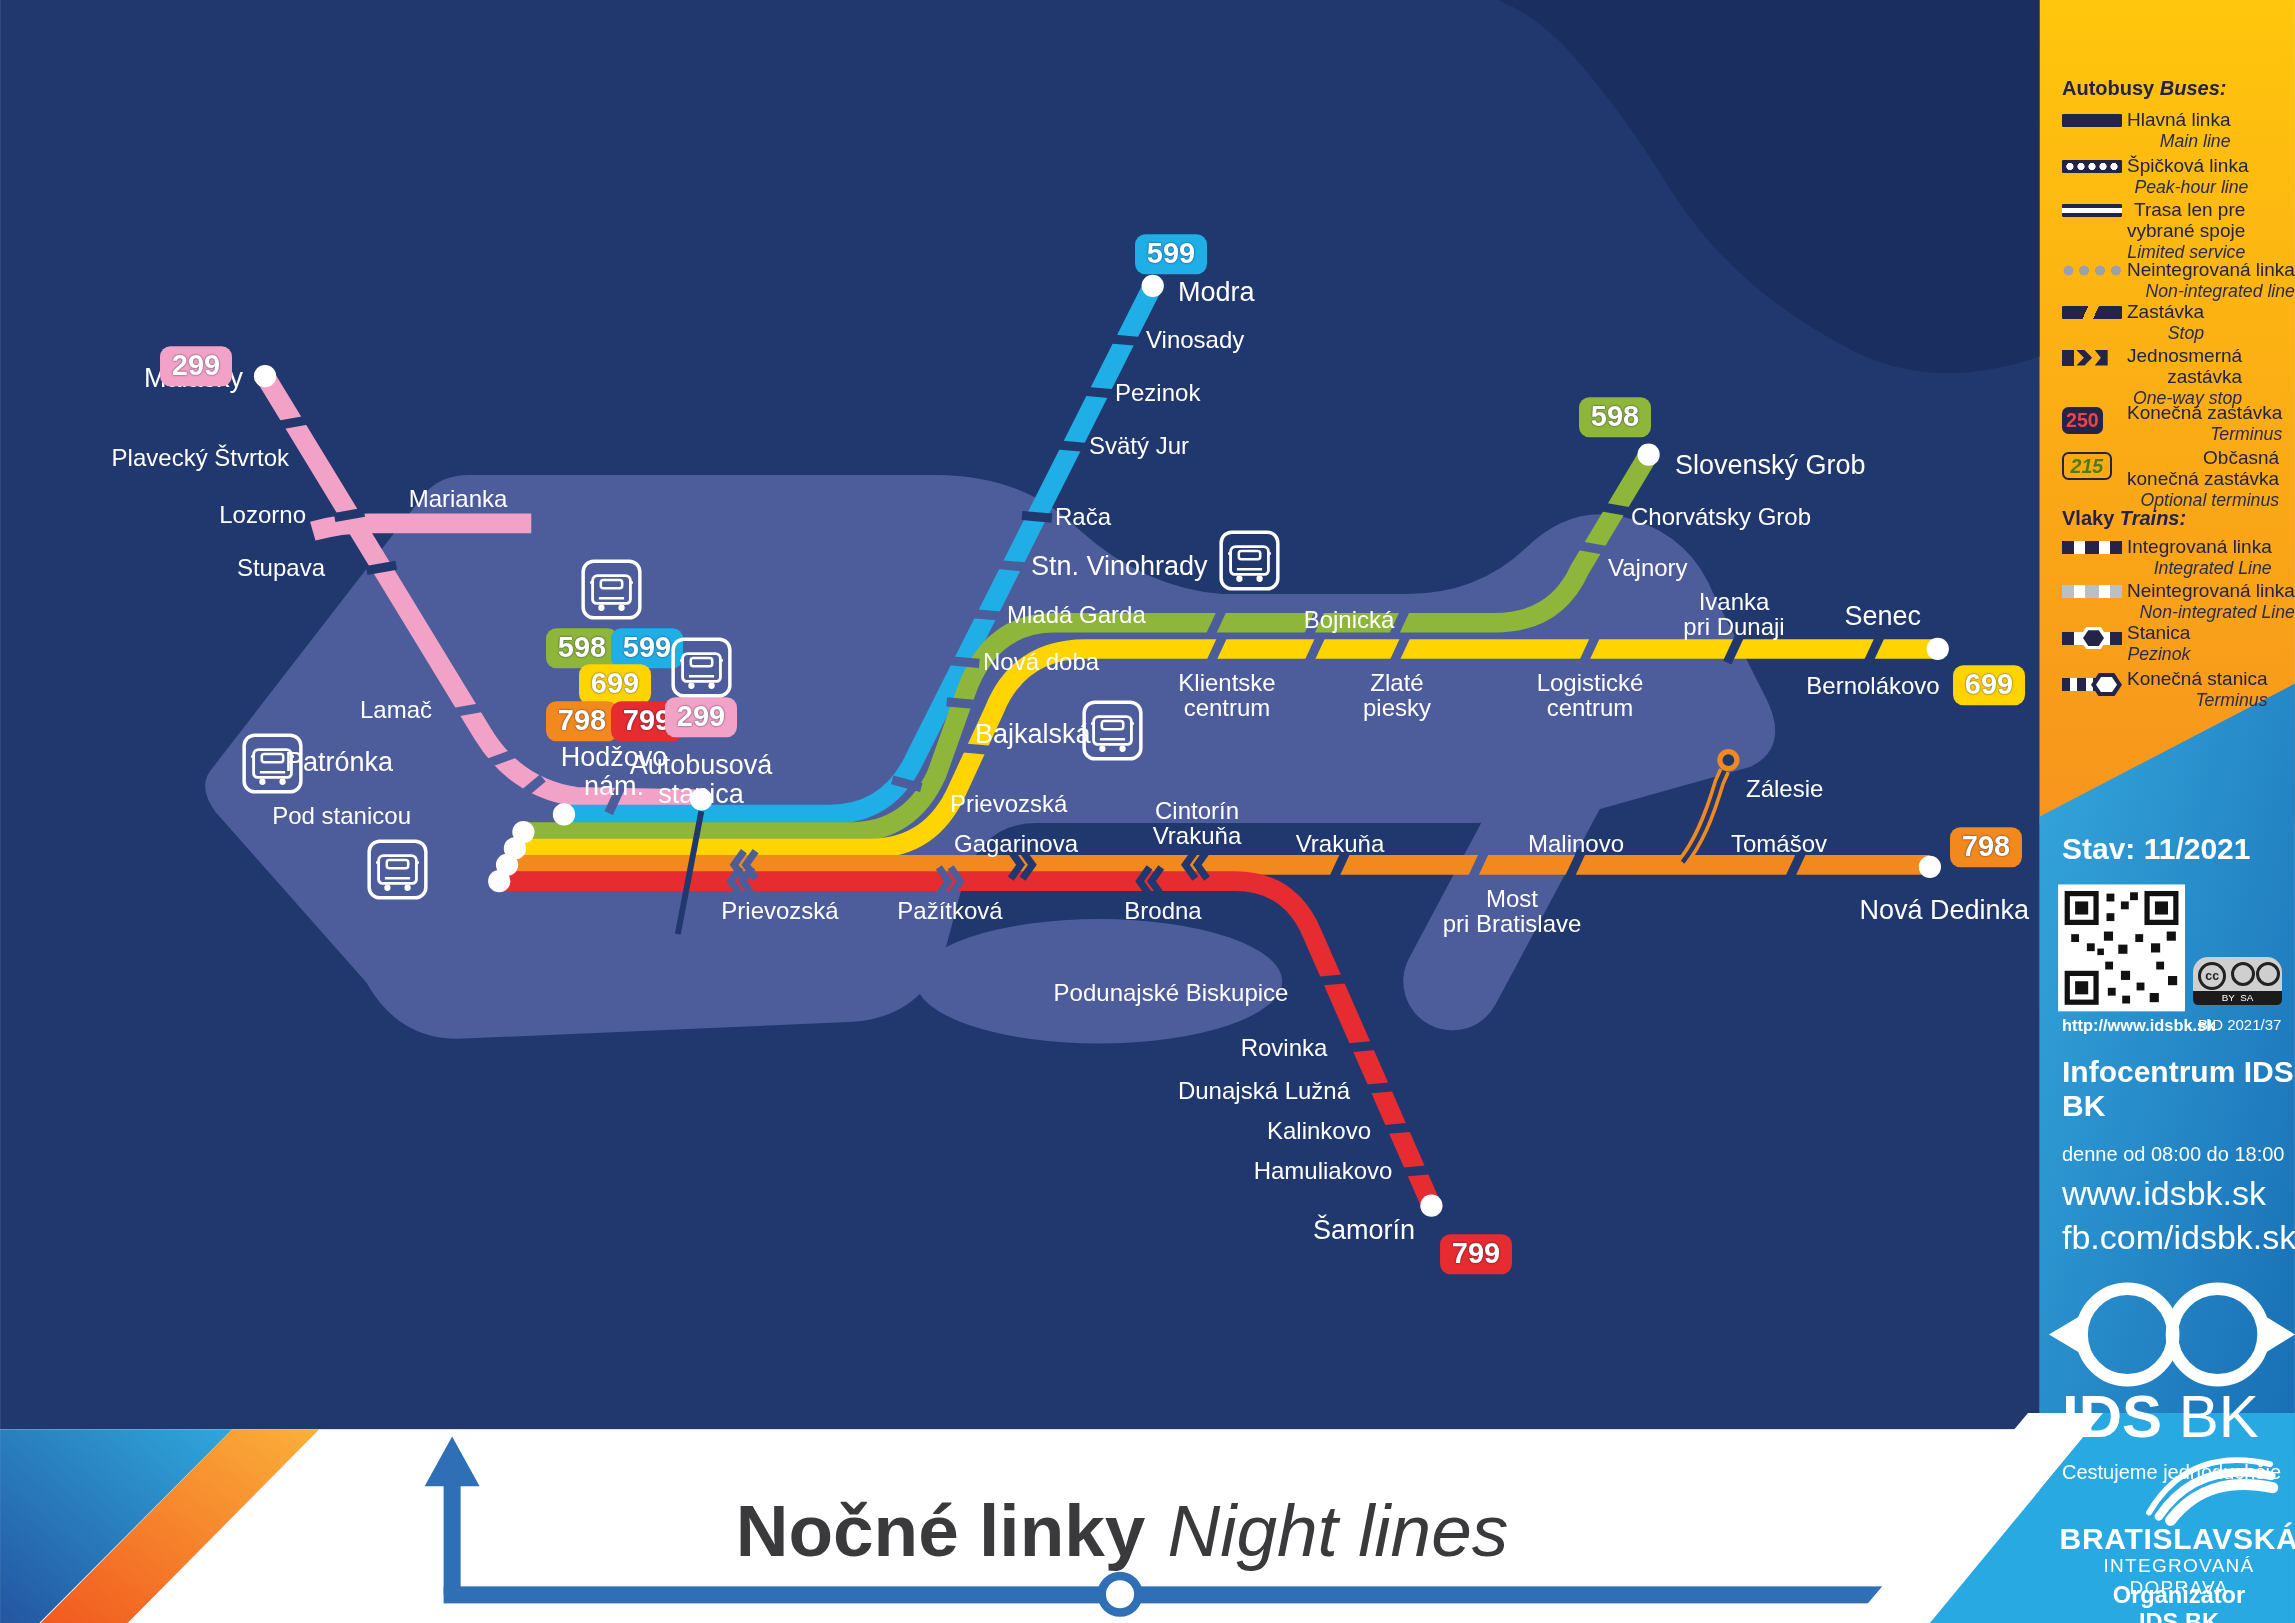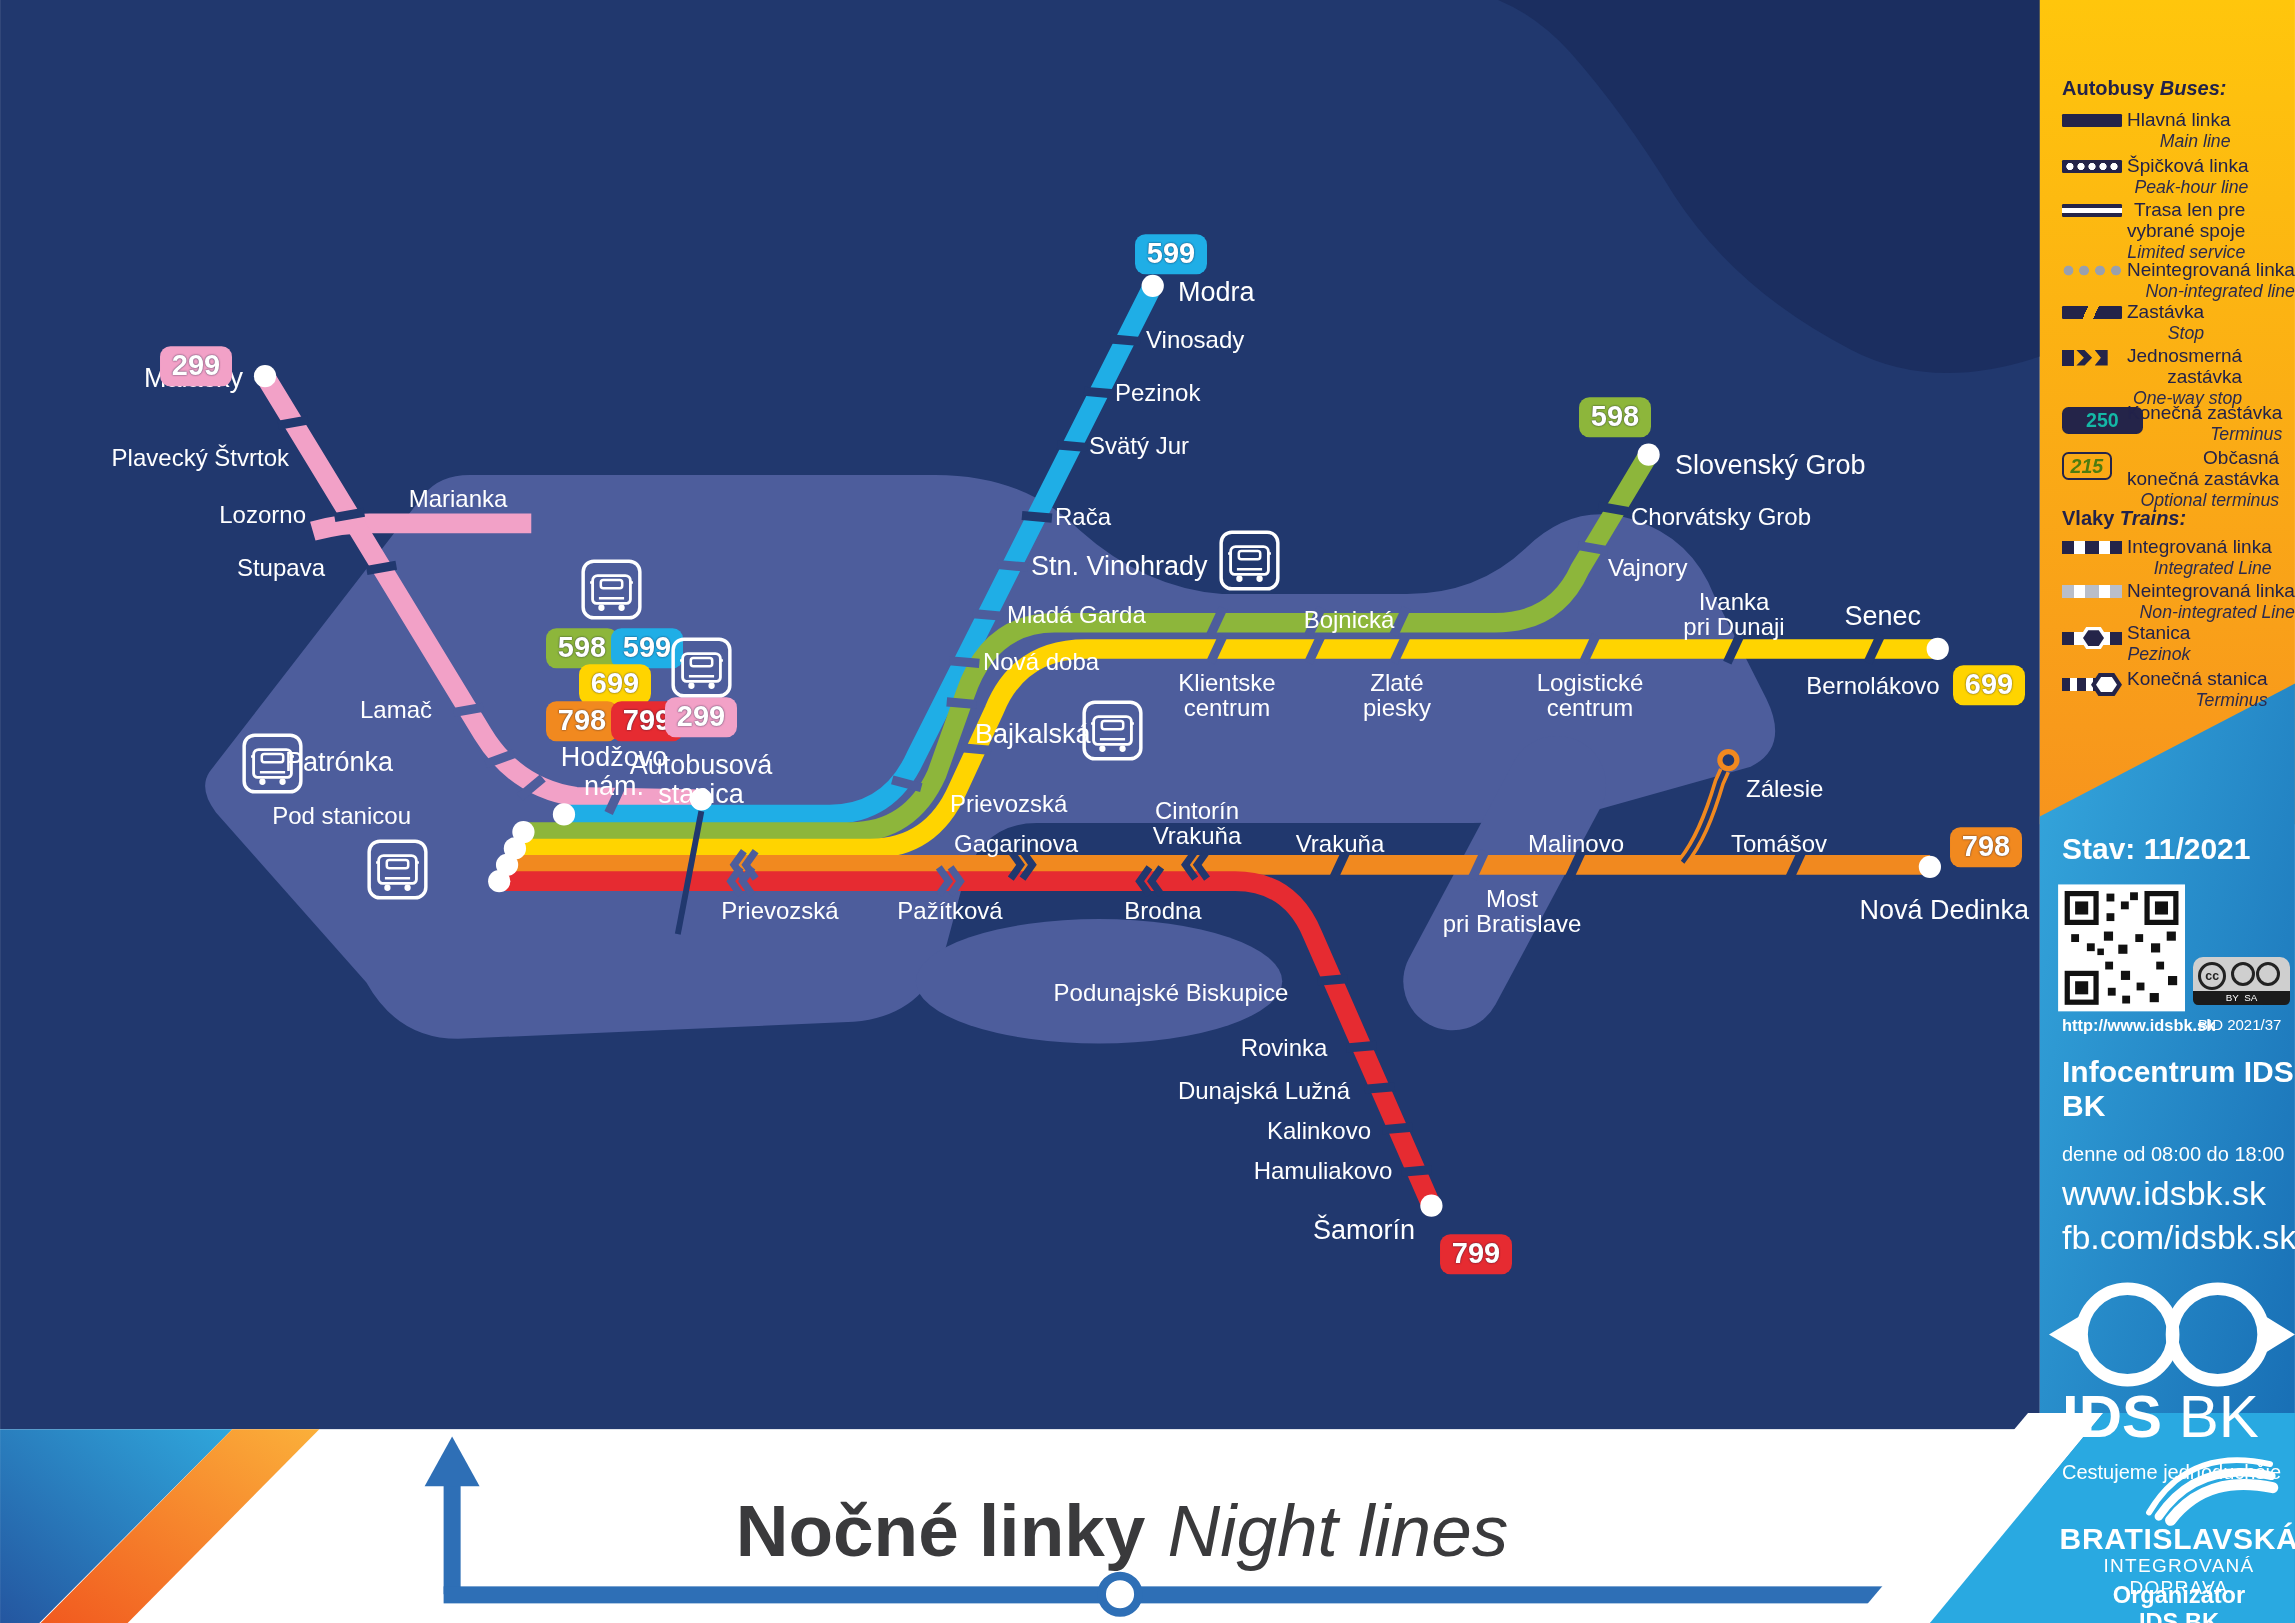--- a/index.html
+++ b/index.html
@@ -39,22 +39,22 @@
                 radial-gradient(circle 5.2px at 22px 6.5px,#9aa0ad 4.6px,transparent 5.2px),
                 radial-gradient(circle 5.2px at 38px 6.5px,#9aa0ad 4.6px,transparent 5.2px),
                 radial-gradient(circle 5.2px at 54px 6.5px,#9aa0ad 4.6px,transparent 5.2px);}
   .bar.stop{background:linear-gradient(115deg,#242449 0 40%,transparent 40% 56%,#242449 56%);}
   .oneway{display:flex;align-items:center;height:15.7px;}
   .oneway .sq{width:11.8px;height:15.7px;background:#242449;}
   .oneway .ch{width:15.7px;height:15.7px;background:#242449;margin-left:2.6px;
       clip-path:polygon(0 0,52% 0,100% 50%,52% 100%,0 100%,48% 50%);}
   .oneway .end{width:13px;height:15.7px;background:#242449;margin-left:2.6px;
       clip-path:polygon(0 0,100% 0,100% 100%,0 100%,48% 50%);}
-  .lbadge{display:inline-block;background:#242449;color:#14b8a6;font-weight:bold;font-size:19.6px;
-      padding:2px 24px;border-radius:6.5px;}
+  .lbadge{display:inline-block;background:#242449;color:#ef4444;font-weight:bold;font-size:19.6px;
+      padding:2px 4px;border-radius:6.5px;}
   .lbadge.opt{background:transparent;color:#4d7c0f;border:2.6px solid #242449;padding:0.7px 6.5px;font-style:italic;}
   .tbar{width:60px;height:13px;
      background:linear-gradient(90deg,#242449 0 20%,#fff 20% 38%,#242449 38% 62%,#fff 62% 80%,#242449 80%);}
   .tbar.grey{background:linear-gradient(90deg,#b9bec9 0 20%,#fff 20% 38%,#b9bec9 38% 62%,#fff 62% 80%,#b9bec9 80%);}
   .stationsym{position:relative;width:60px;height:22px;}
   .stationsym .tb{position:absolute;top:5.2px;left:0;}
   .hexw{position:absolute;left:17px;top:0;width:29px;height:22px;background:#fff;
      clip-path:polygon(25% 0,75% 0,100% 50%,75% 100%,25% 100%,0 50%);}
   .hexd{position:absolute;left:21px;top:3.3px;width:21px;height:15.7px;background:#242449;
      clip-path:polygon(25% 0,75% 0,100% 50%,75% 100%,25% 100%,0 50%);}
@@ -448,21 +448,21 @@
             <div class="hexoi"></div>
           </div>
         </div>
     <div class="ltx"><span>Konečná stanica</span><br><span class="en">Terminus</span></div>
   </div>
 
   <div class="info" style="top:832px;font-size:30px;font-weight:bold">Stav: 11/2021</div>
   <div class="info" style="top:1016px;font-size:16.4px;font-weight:bold">http://www.idsbk.sk</div>
   <div class="info" style="top:1016px;left:158px;font-size:15px">BID 2021/37</div>
 
-  <div style="position:absolute;left:153px;top:957px;width:97px;height:48px;background:#cfcfcf;border-radius:10px;">
+  <div style="position:absolute;left:153px;top:957px;width:89px;height:48px;background:#cfcfcf;border-radius:15px;">
     <div style="position:absolute;left:5.2px;top:5.2px;width:22px;height:22px;border:3.3px solid #222;border-radius:50%;color:#222;font-size:12.4px;font-weight:bold;text-align:center;line-height:22px;">cc</div>
     <div style="position:absolute;left:38px;top:5.2px;width:18.3px;height:18.3px;border:3.3px solid #222;border-radius:50%;"></div>
     <div style="position:absolute;left:63px;top:5.2px;width:18.3px;height:18.3px;border:3.3px solid #222;border-radius:50%;"></div>
     <div style="position:absolute;left:0;bottom:0;width:100%;height:14.4px;background:#1b1b1b;border-radius:0 0 5.2px 5.2px;color:#fff;font-size:9.8px;text-align:center;line-height:14.4px;">
       <span>BY</span>&nbsp;&nbsp;<span>SA</span>
     </div>
   </div>
   <div class="info" style="top:1055px;font-size:30px;font-weight:bold">Infocentrum IDS BK</div>
   <div class="info" style="top:1143px;font-size:20px">denne od 08:00 do 18:00</div>
   <div class="info" style="top:1174px;font-size:34px">www.idsbk.sk</div>

